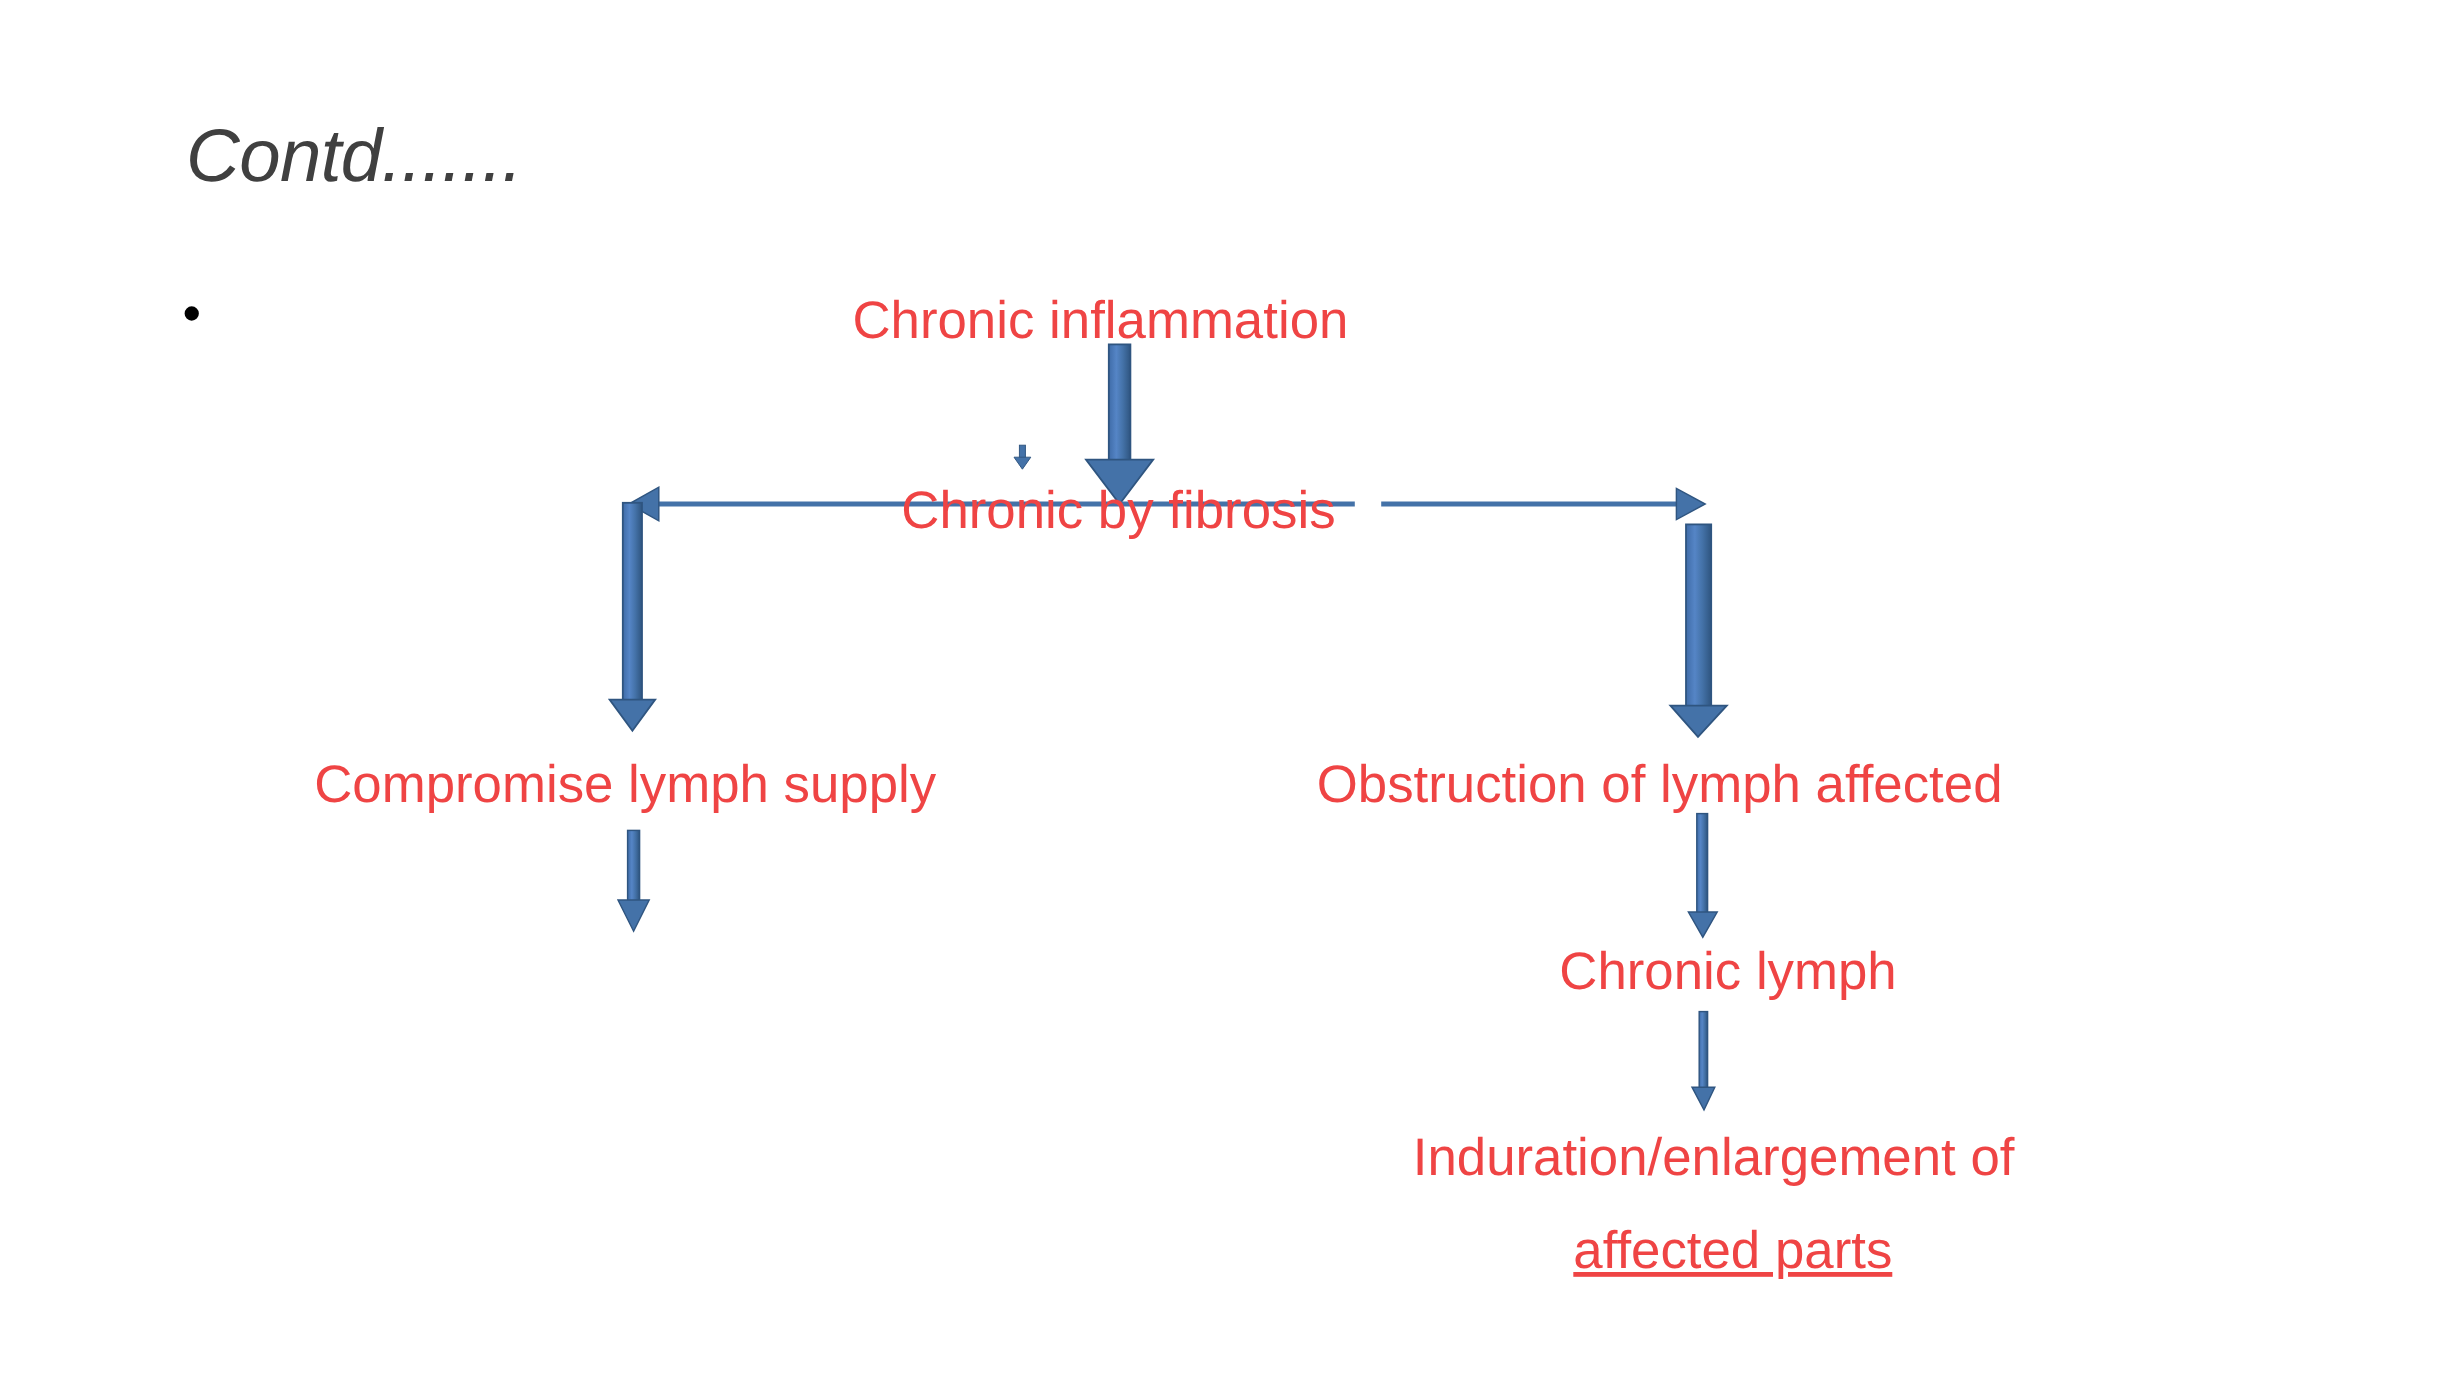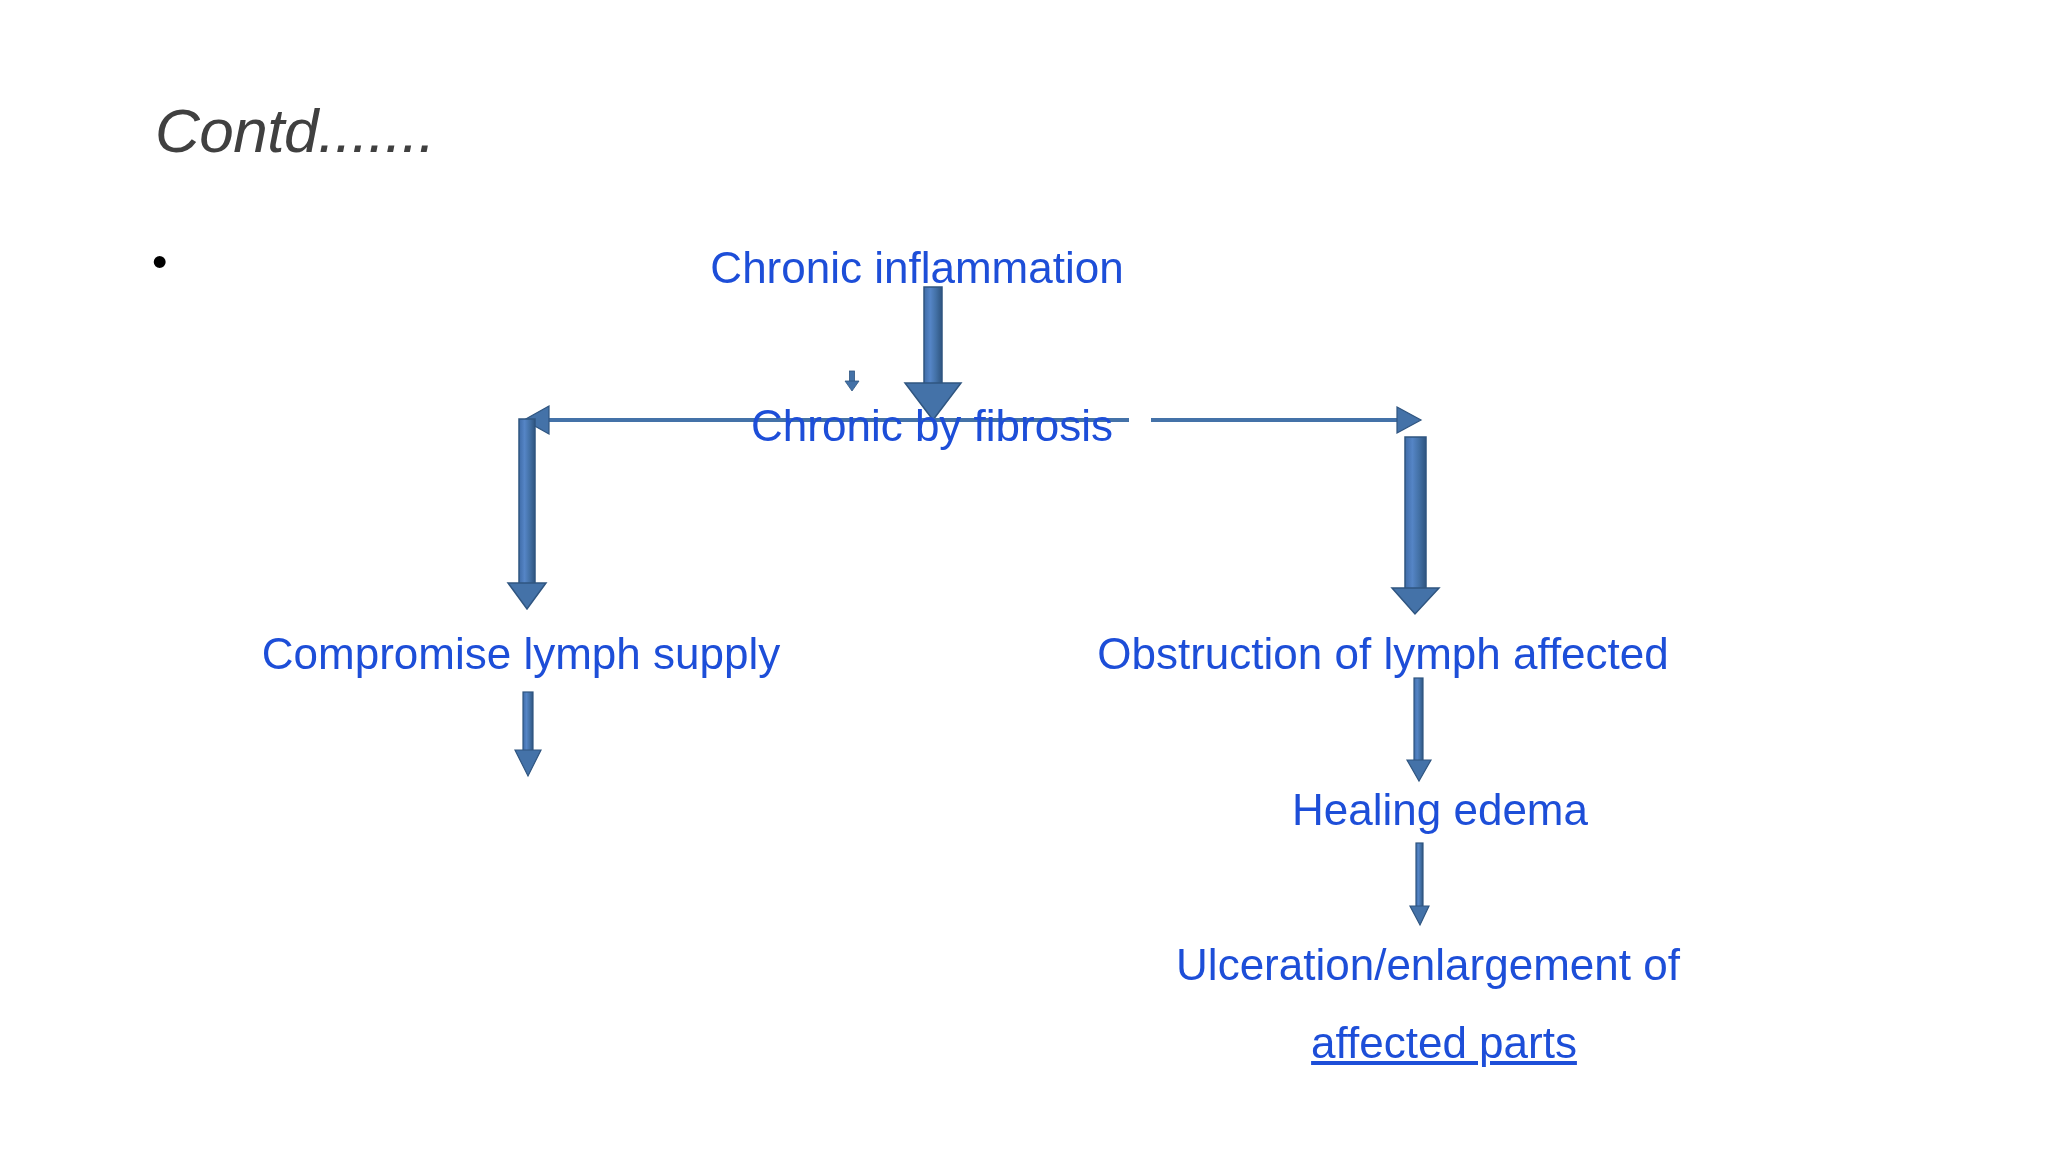--- a/index.html
+++ b/index.html
@@ -42,21 +42,21 @@
   }
   #body-bullet {
     left: 152px;
     top: 240px;
     font-size: 44px;
     color: #000000;
   }
   .node {
     position: absolute;
     font-size: 44px;
-    color: #1d4ed8;
+    color: #ef4444;
     white-space: nowrap;
     transform: translateX(-50%);
     text-align: center;
   }
   #node-chronic-inflammation { left: 917px;  top: 243px; }
   #node-healing-by-fibrosis  { left: 932px;  top: 401px; }
   #node-compromise-blood     { left: 521px;  top: 629px; }
   #node-obstruction-lymph    { left: 1383px; top: 629px; }
   #node-ulceration           { left: 566px;  top: 785px; }
   #node-chronic-edema        { left: 1440px; top: 785px; }
@@ -135,19 +135,19 @@
 
   <div class="node" id="node-chronic-inflammation">Chronic inflammation</div>
 
   <div class="node" id="node-healing-by-fibrosis">Chronic by fibrosis</div>
 
   <div class="node" id="node-compromise-blood">Compromise lymph supply</div>
 
   <div class="node" id="node-obstruction-lymph">Obstruction of lymph affected</div>
 
 
-  <div class="node" id="node-chronic-edema">Healing edema</div>
+  <div class="node" id="node-chronic-edema">Chronic lymph</div>
 
-  <div class="node" id="node-induration">Ulceration/enlargement of</div>
+  <div class="node" id="node-induration">Induration/enlargement of</div>
 
   <div class="node" id="node-affected-parts">affected parts</div>
 
 </div>
 
 </body></html>

